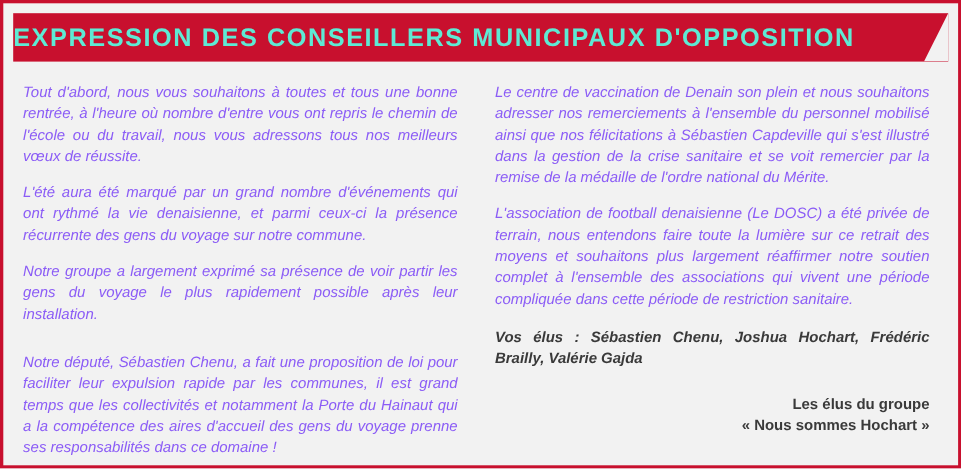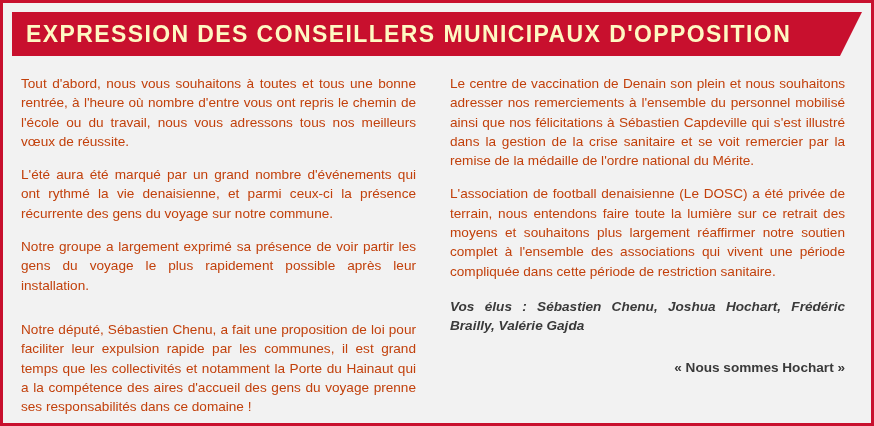--- a/index.html
+++ b/index.html
@@ -23,25 +23,24 @@
   }
   .header {
     position: relative;
     margin: 9px 9px 0 9px;
     height: 44px;
     background: #c8102e;
     display: flex;
     align-items: center;
   }
   .header-title {
-    color: #fef9c3;
+    color: #5eead4;
     font-size: 23px;
     font-weight: bold;
     letter-spacing: 1.4px;
-    padding-left: 14px;
     white-space: nowrap;
     font-family: "Liberation Sans", sans-serif;
   }
   .header-notch {
     position: absolute;
     right: 0;
     top: 0;
     width: 22px;
     height: 44px;
     background: #f2f2f2;
@@ -52,26 +51,27 @@
     padding: 18px 18px 10px 18px;
     gap: 34px;
     box-sizing: border-box;
   }
   .col {
     width: 395px;
     display: flex;
     flex-direction: column;
   }
   .para {
-    color: #c2410c;
+    color: #8b5cf6;
     font-size: 13.6px;
     line-height: 1.42;
     text-align: justify;
     margin: 0 0 14px 0;
     font-family: "Liberation Sans", sans-serif;
+    font-style: italic;
   }
   .para:last-child {
     margin-bottom: 0;
     margin-top: 11px;
   }
   .signature {
     color: #3a3a3a;
     font-size: 13.6px;
     line-height: 1.42;
     font-style: italic;
@@ -108,18 +108,19 @@
       <p class="para">L'été aura été marqué par un grand nombre d'événements qui ont rythmé la vie denaisienne, et parmi ceux-ci la présence récurrente des gens du voyage sur notre commune.</p>
       <p class="para">Notre groupe a largement exprimé sa présence de voir partir les gens du voyage le plus rapidement possible après leur installation.</p>
       <p class="para">Notre député, Sébastien Chenu, a fait une proposition de loi pour faciliter leur expulsion rapide par les communes, il est grand temps que les collectivités et notamment la Porte du Hainaut qui a la compétence des aires d'accueil des gens du voyage prenne ses responsabilités dans ce domaine !</p>
     </div>
 
     <div class="col">
       <p class="para">Le centre de vaccination de Denain son plein et nous souhaitons adresser nos remerciements à l'ensemble du personnel mobilisé ainsi que nos félicitations à Sébastien Capdeville qui s'est illustré dans la gestion de la crise sanitaire et se voit remercier par la remise de la médaille de l'ordre national du Mérite.</p>
       <p class="para">L'association de football denaisienne (Le DOSC) a été privée de terrain, nous entendons faire toute la lumière sur ce retrait des moyens et souhaitons plus largement réaffirmer notre soutien complet à l'ensemble des associations qui vivent une période compliquée dans cette période de restriction sanitaire.</p>
       <p class="signature">Vos élus : Sébastien Chenu, Joshua Hochart, Frédéric Brailly, Valérie Gajda</p>
       <div class="closing">
+        <div>Les élus du groupe</div>
         <div>« Nous sommes Hochart »</div>
       </div>
     </div>
 
   </div>
 </div>
 
 </body></html>

